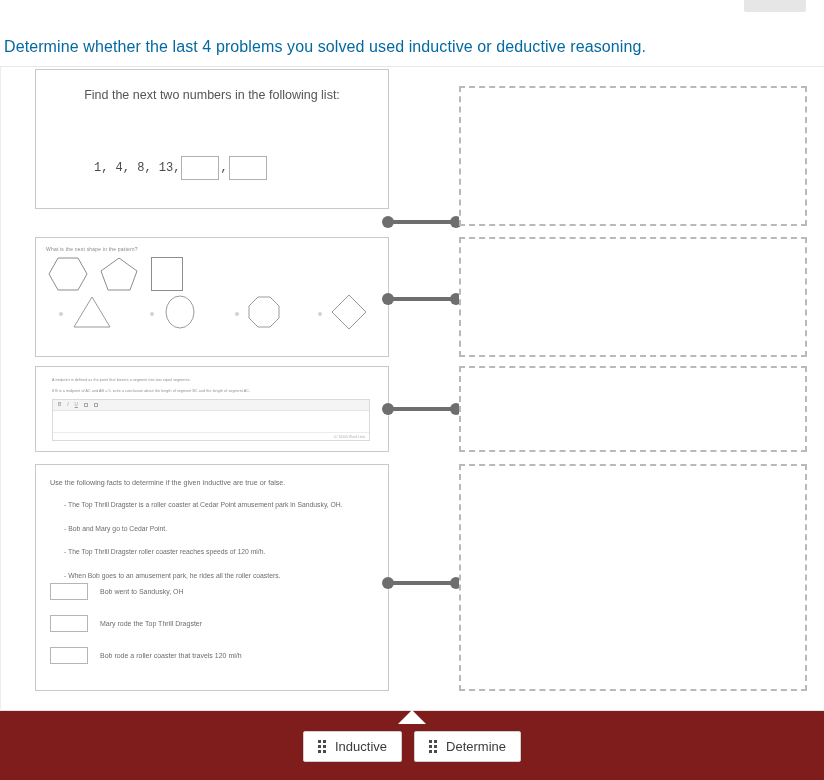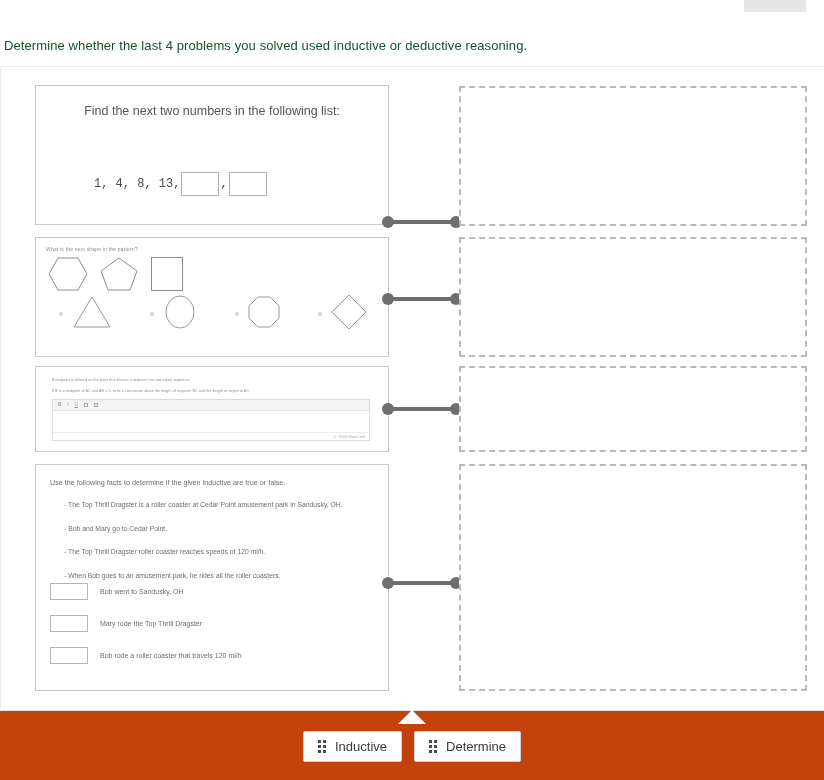--- a/index.html
+++ b/index.html
@@ -21,22 +21,22 @@
     top: 0; right: 18px;
     width: 62px; height: 12px;
     background: #e6e6e6;
     border-radius: 0 0 2px 2px;
   }
 
   
   .prompt {
     position: absolute;
     left: 4px; top: 38px;
-    font-size: 13px;
-    color: #14532d;
+    font-size: 16px;
+    color: #0369a1;
     letter-spacing: .1px;
   }
 
   
   .work-area {
     position: absolute;
     left: 0; top: 66px;
     width: 824px; height: 643px;
     background: #ffffff;
     border-top: 1px solid #e8e8e8;
@@ -230,21 +230,21 @@
     margin-left: 12px;
     font-size: 7px;
     color: #6d6d6d;
   }
 
   
   .footer {
     position: absolute;
     left: 0; bottom: 0;
     width: 824px; height: 70px;
-    background: #c2410c;
+    background: #7f1d1d;
     border-top: 1px solid #e3e3e3;
   }
   .footer-notch {
     position: absolute;
     left: 50%;
     top: -1px;
     transform: translateX(-50%);
     width: 0; height: 0;
     border-left: 14px solid transparent;
     border-right: 14px solid transparent;
@@ -286,21 +286,21 @@
 </style>
 </head>
 <body>
 
 <div class="top-stub"></div>
 
 <div class="prompt">Determine whether the last 4 problems you solved used inductive or deductive reasoning.</div>
 
 <div class="work-area">
 
-  <div class="card" style="top:18px; width:354px; height:140px;">
+  <div class="card" style="top:2px; width:354px; height:140px;">
     <div class="c1-title">Find the next two numbers in the following list:</div>
     <div class="c1-seq">
       <span>1, 4, 8, 13,</span>
       <span class="blank-box"></span>
       <span>,</span>
       <span class="blank-box"></span>
     </div>
   </div>
   <div class="connector" style="top:149px; left:381px;">
     <span class="knob left"></span>

